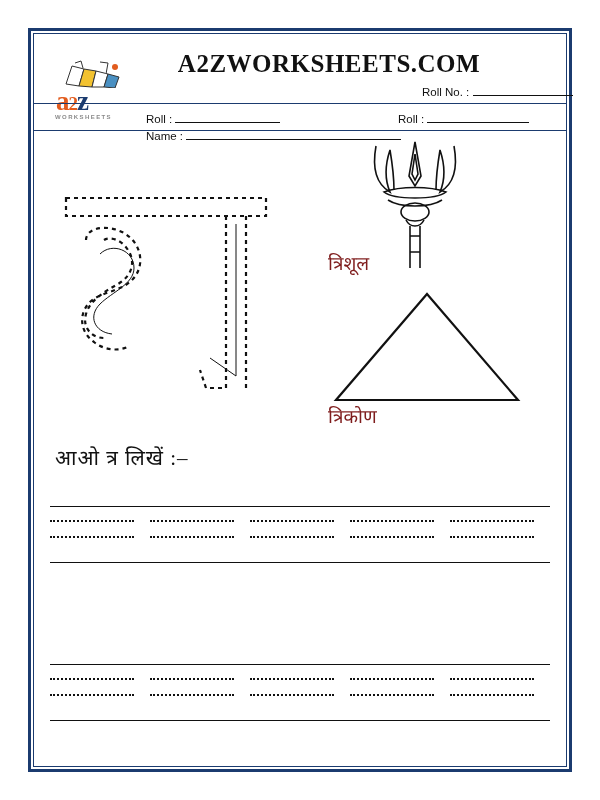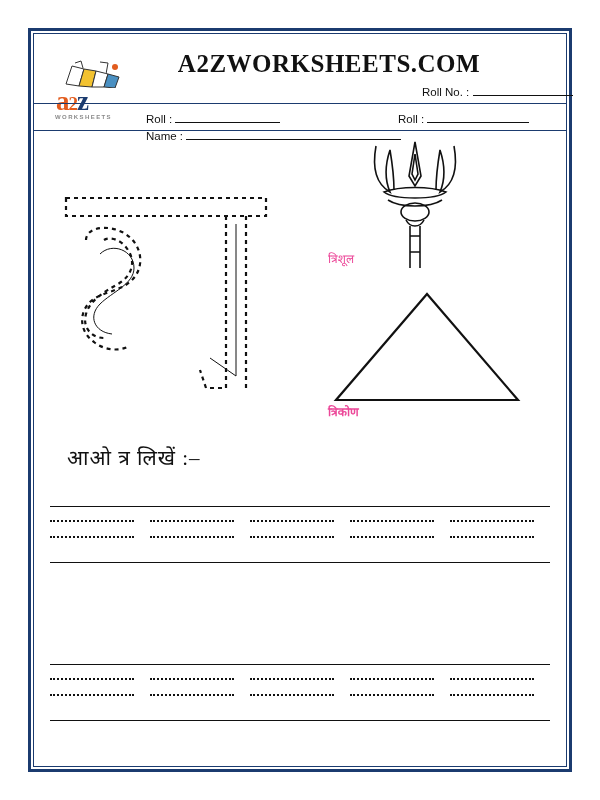--- a/index.html
+++ b/index.html
@@ -94,42 +94,41 @@
   
   .letter-area{
     position:absolute;
     left:60px;top:180px;
     width:230px;height:230px;
   }
   
   .word{
     position:absolute;
     font-family:"Liberation Serif", serif;
-    font-size:12px;
-    color:#ec4899;
+    font-size:19px;
+    color:#7f1d1d;
   }
   .trishul-wrap{
     position:absolute;
     left:360px;top:140px;
     width:110px;height:130px;
   }
   .triangle-wrap{
     position:absolute;
     left:330px;top:288px;
     width:195px;height:122px;
   }
   
   .instruction{
     position:absolute;
     left:55px;top:443px;
     font-family:"Liberation Serif", serif;
     font-size:21px;
     color:#111111;
     letter-spacing:1px;
-    margin-left:12px;
   }
   
   .practice{
     position:absolute;
     left:50px;top:500px;
     width:500px;
   }
   .band{ position:relative; }
   .solid-line{
     position:absolute;
@@ -245,21 +244,21 @@
       </g>
     </svg>
   </div>
   <div class="word" style="left:328px;top:250px;">त्रिशूल</div>
 
   <div class="triangle-wrap">
     <svg width="195" height="122" viewBox="0 0 195 122">
       <polygon points="97,6 188,112 6,112" fill="none" stroke="#111111" stroke-width="2.2"></polygon>
     </svg>
   </div>
-  <div class="word" style="left:328px;top:403px;font-weight:bold;">त्रिकोण</div>
+  <div class="word" style="left:328px;top:403px;">त्रिकोण</div>
 
   <div class="instruction">आओ  त्र  लिखें :–</div>
 
   <div class="practice">
 
     <div class="band" style="height:80px;">
       <div class="solid-line" style="top:6px;"></div>
       <div class="dash-row" style="top:20px;">
         <div class="dash-cell"></div>
         <div class="dash-cell"></div>

